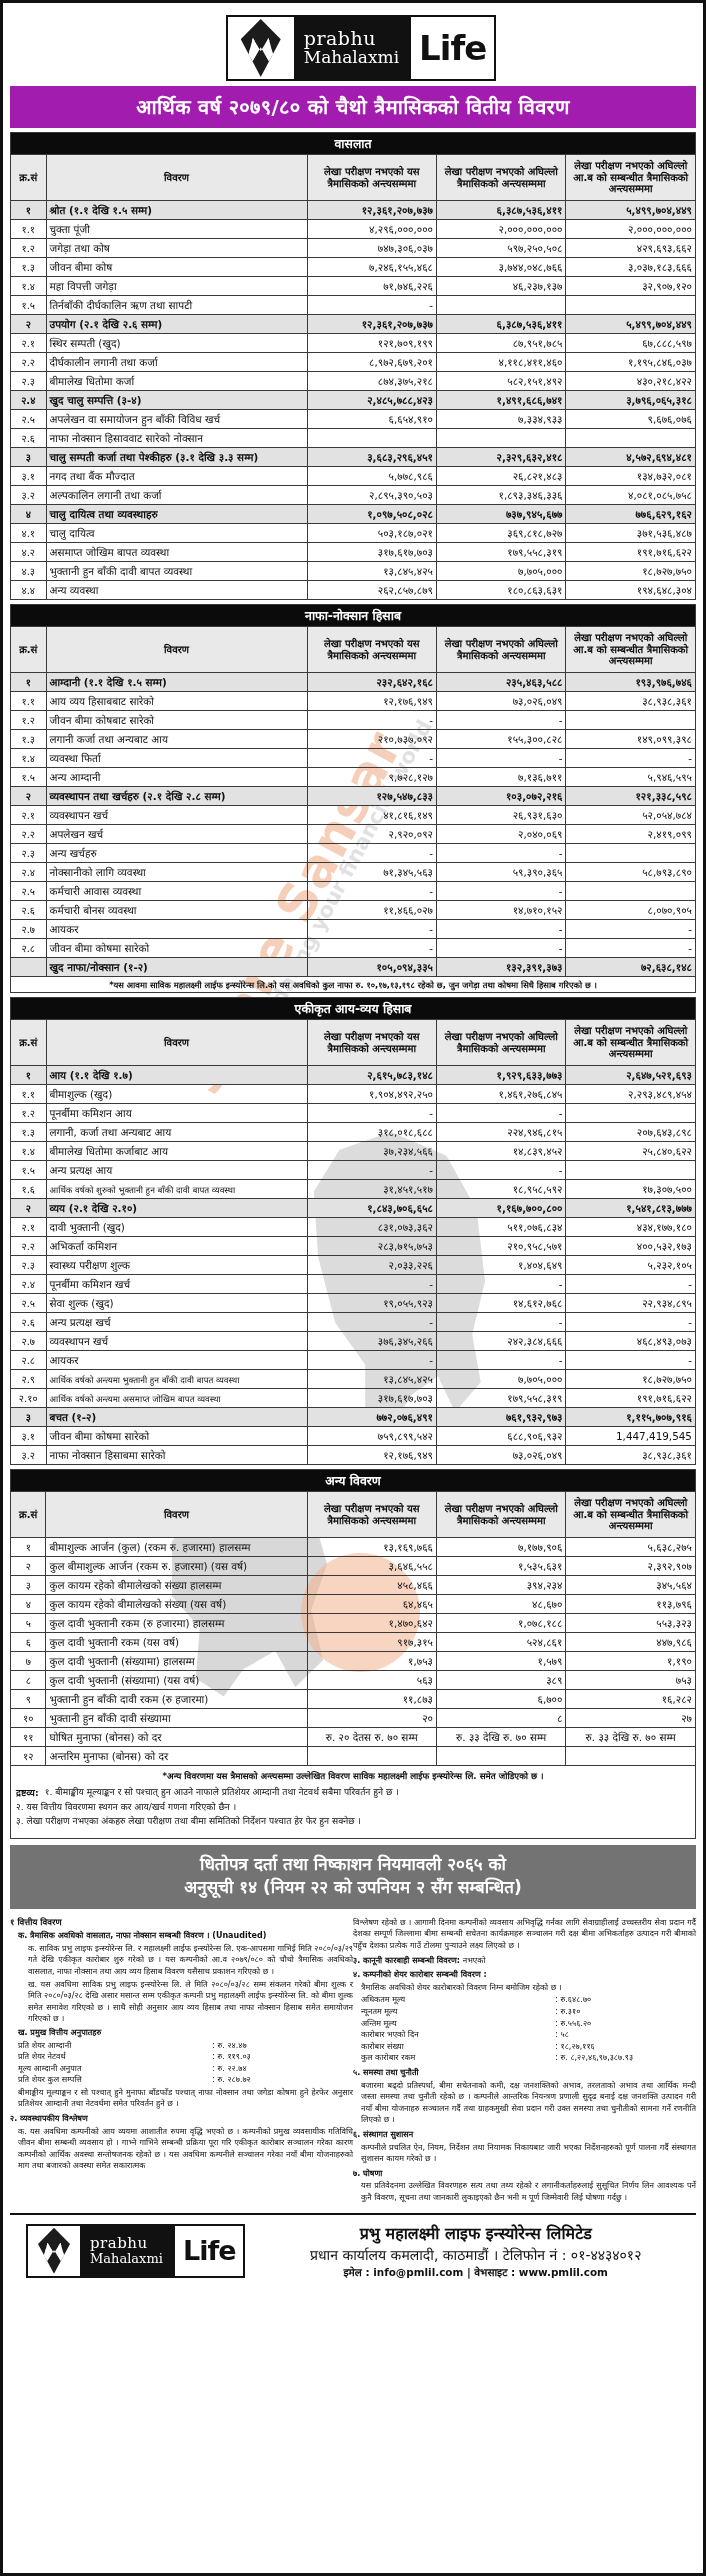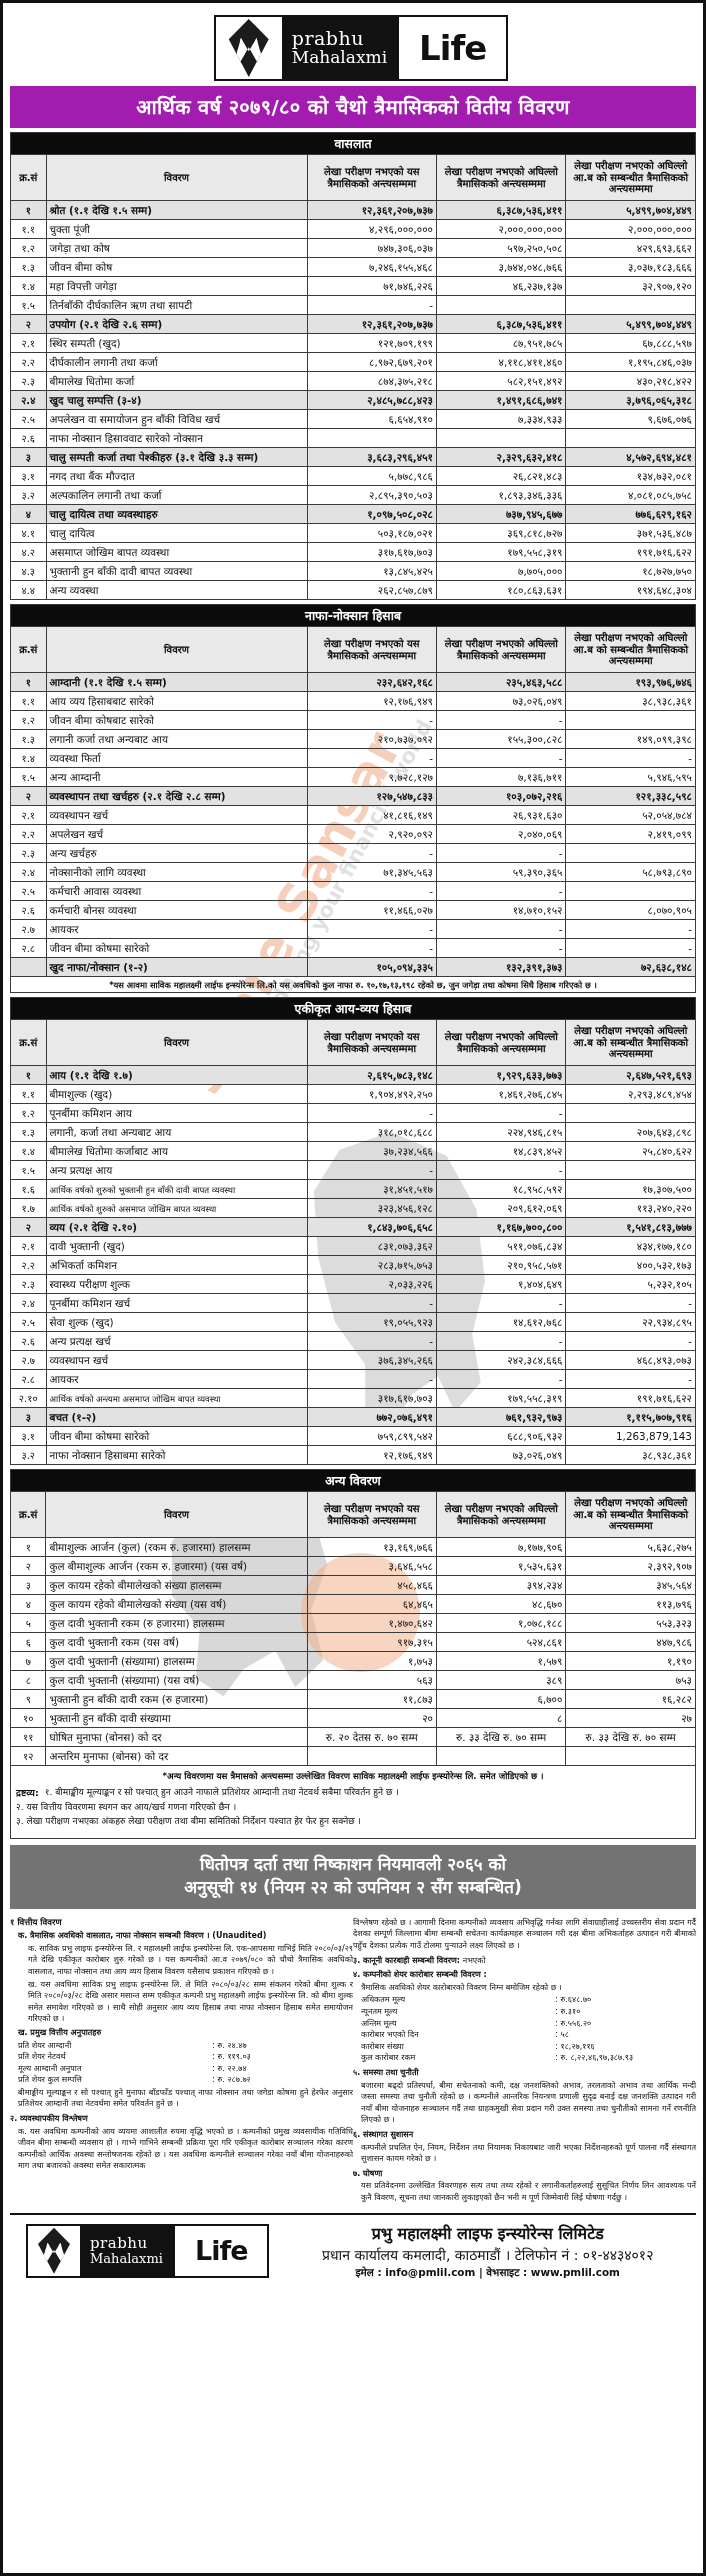--- a/index.html
+++ b/index.html
@@ -98,21 +98,21 @@
     top: 19px;
   }
   .logo-name {
     background:#111; color:#fff; padding:6px 12px 6px 10px;
     display:flex; flex-direction:column; justify-content:center;
     font-family:"DejaVu Serif", serif;
   }
   .logo-name .l1 { font-size: 19px; line-height: 19px; letter-spacing:0.5px;}
   .logo-name .l2 { font-size: 17px; line-height: 19px;}
   .logo-life {
-    background:#fff; color:#111; display:flex; align-items:center; padding:0 20px;
+    background:#fff; color:#111; display:flex; align-items:center; padding:0 8px;
     font-size:34px; font-weight:bold; font-family:"DejaVu Sans", sans-serif;
     letter-spacing:-1px;
   }
 
   
   .main-title {
     background:#a21caf; color:#fff; text-align:center;
     font-size: 20px; font-weight:bold; padding:7px 4px 8px 4px;
     letter-spacing:0.3px;
   }
@@ -603,27 +603,20 @@
             <td class="num">-</td>
             <td class="num"></td>
           </tr>
           <tr>
             <td class="sn">१.६</td>
             <td class="desc small">आर्थिक वर्षको शुरुको भुक्तानी हुन बाँकी दावी बापत व्यवस्था</td>
             <td class="num">३१,४५१,५१७</td>
             <td class="num">१८,९५८,५९२</td>
             <td class="num">१७,३०७,५००</td>
           </tr>
-          <tr>
-            <td class="sn">१.७</td>
-            <td class="desc small">आर्थिक वर्षको शुरुको असमाप्त जोखिम बापत व्यवस्था</td>
-            <td class="num">३२३,४५६,१२८</td>
-            <td class="num">२०९,६१२,०६९</td>
-            <td class="num">११३,२४०,२२०</td>
-          </tr>
           <tr class="total">
             <td class="sn">२</td>
             <td class="desc">व्यय (२.१ देखि २.१०)</td>
             <td class="num">१,८४३,७०६,६५८</td>
             <td class="num">१,१६७,७००,८००</td>
             <td class="num">१,५४१,८१३,७७७</td>
           </tr>
           <tr>
             <td class="sn">२.१</td>
             <td class="desc">दावी भुक्तानी (खुद)</td>
@@ -674,39 +667,46 @@
             <td class="num">४६८,४९३,०७३</td>
           </tr>
           <tr>
             <td class="sn">२.८</td>
             <td class="desc">आयकर</td>
             <td class="num">-</td>
             <td class="num">-</td>
             <td class="num">-</td>
           </tr>
           <tr>
+            <td class="sn">२.९</td>
+            <td class="desc small">आर्थिक वर्षको अन्त्यमा भुक्तानी हुन बाँकी दावी बापत व्यवस्था</td>
+            <td class="num">१३,८४५,४२५</td>
+            <td class="num">७,७०५,०००</td>
+            <td class="num">१८,७२७,७५०</td>
+          </tr>
+          <tr>
             <td class="sn">२.१०</td>
             <td class="desc small">आर्थिक वर्षको अन्त्यमा असमाप्त जोखिम बापत व्यवस्था</td>
             <td class="num">३१७,६१७,७०३</td>
             <td class="num">१७९,५५८,३१९</td>
             <td class="num">१९१,७१६,६२२</td>
           </tr>
           <tr class="total">
             <td class="sn">३</td>
             <td class="desc">बचत (१-२)</td>
             <td class="num">७७२,०७६,४९१</td>
             <td class="num">७६१,९३२,९७३</td>
             <td class="num">१,११५,७०७,९१६</td>
           </tr>
           <tr>
             <td class="sn">३.१</td>
             <td class="desc">जीवन बीमा कोषमा सारेको</td>
             <td class="num">७५९,८९९,५४२</td>
             <td class="num">६८८,९०६,९३२</td>
-            <td class="num">1,263,879,143</td>
+            <td class="num">1,447,419,545</td>
           </tr>
           <tr>
             <td class="sn">३.२</td>
             <td class="desc">नाफा नोक्सान हिसाबमा सारेको</td>
             <td class="num">१२,१७६,९४९</td>
             <td class="num">७३,०२६,०४९</td>
             <td class="num">३८,९३८,३६१</td>
           </tr>
         </tbody>
     </table>

